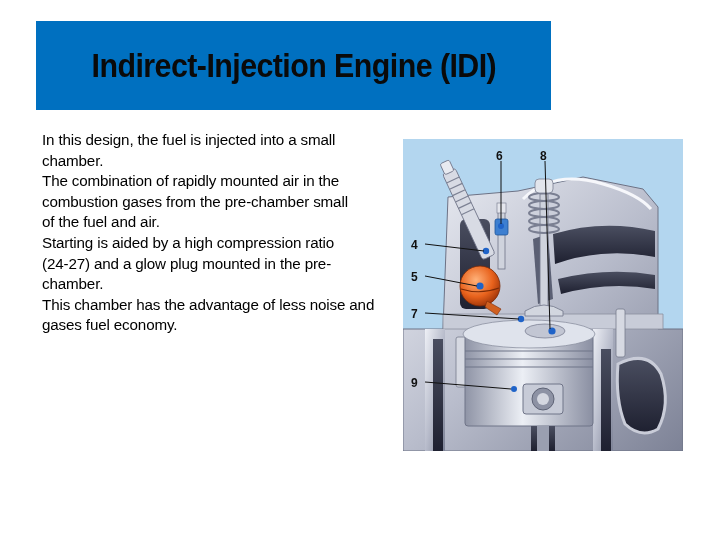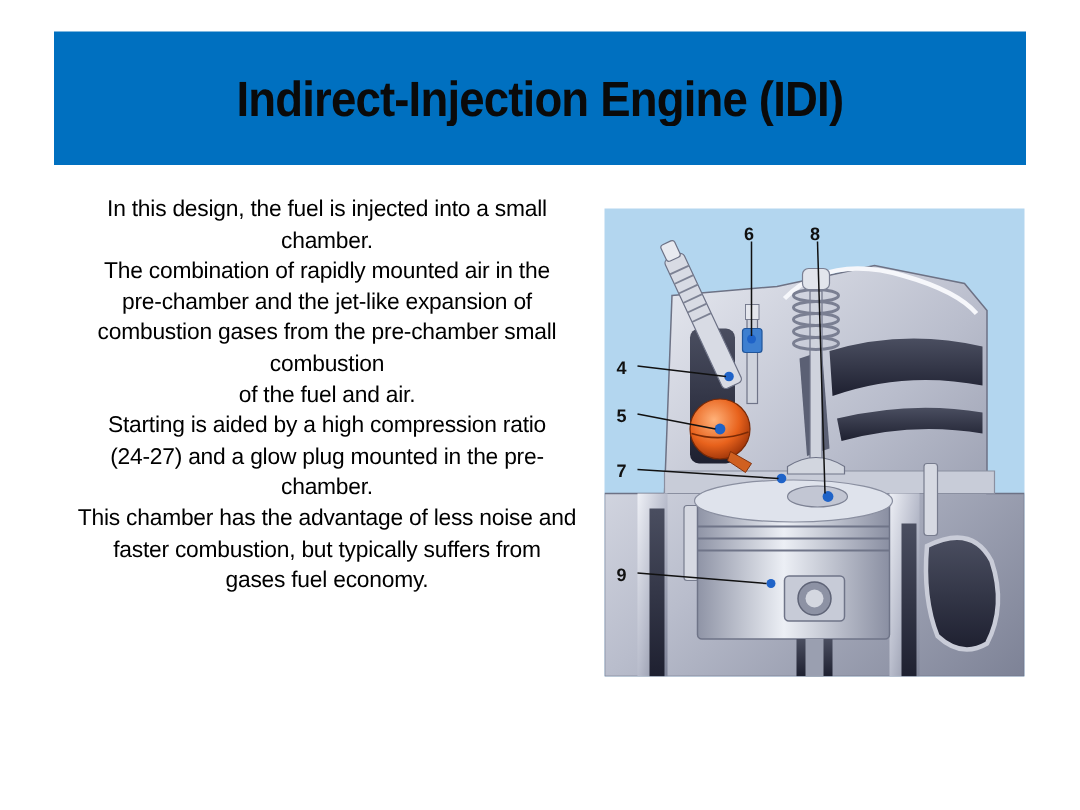--- a/index.html
+++ b/index.html
@@ -1,33 +1,33 @@
 <!DOCTYPE html>
 <html><head>
 <meta charset="utf-8">
 <style>
   html, body { margin: 0; padding: 0; background: #ffffff; }
   body { width: 720px; height: 540px; position: relative; overflow: hidden;
          font-family: "Liberation Sans", "DejaVu Sans", sans-serif; }
   .title-banner {
-    position: absolute; left: 36px; top: 21px; width: 648px; height: 89px;
+    position: absolute; left: 36px; top: 21px; width: 515px; height: 89px;
     background: #0070C0; display: flex; align-items: center; justify-content: center;
   }
   .title-text {
     font-family: "Liberation Sans", "DejaVu Sans", sans-serif;
     font-weight: bold; font-size: 33px; color: #0a0a0a; letter-spacing: -0.6px;
     transform: scaleX(0.92);
   }
   .body-text {
     position: absolute; left: 42px; top: 130px; width: 352px;
     font-size: 15.2px; line-height: 20.6px; color: #000;
     font-family: "Liberation Sans", "DejaVu Sans", sans-serif;
     letter-spacing: -0.15px;
   }
-  .body-text .line { display: block; white-space: nowrap; text-align: center; }
+  .body-text .line { display: block; white-space: nowrap; }
   .figure {
     position: absolute; left: 403px; top: 139px; width: 280px; height: 312px;
     background: #b3d6ef; overflow: hidden;
   }
   .figure svg { display: block; }
   .callout-num {
     font-family: "Liberation Sans", "DejaVu Sans", sans-serif;
     font-weight: bold; font-size: 12px; fill: #111;
   }
 </style>
@@ -35,29 +35,26 @@
 <body>
 
 <div class="title-banner">
   <div class="title-text">Indirect-Injection Engine (IDI)</div>
 </div>
 
 <div class="body-text">
   <span class="line">In this design, the fuel is injected into a small</span>
   <span class="line">chamber.</span>
   <span class="line">The combination of rapidly mounted air in the</span>
-  <span class="line">pre-chamber and the jet-like expansion of</span>
   <span class="line">combustion gases from the pre-chamber small</span>
-  <span class="line">combustion</span>
   <span class="line">of the fuel and air.</span>
   <span class="line">Starting is aided by a high compression ratio</span>
   <span class="line">(24-27) and a glow plug mounted in the pre-</span>
   <span class="line">chamber.</span>
   <span class="line">This chamber has the advantage of less noise and</span>
-  <span class="line">faster combustion, but typically suffers from</span>
   <span class="line">gases fuel economy.</span>
 </div>
 
 <div class="figure">
   <svg width="280" height="312" viewBox="0 0 280 312" xmlns="http://www.w3.org/2000/svg">
     <defs>
       <linearGradient id="metal" x1="0" y1="0" x2="1" y2="1">
         <stop offset="0" stop-color="#eef0f6"></stop>
         <stop offset="0.5" stop-color="#b9bdcc"></stop>
         <stop offset="1" stop-color="#7d8296"></stop>

